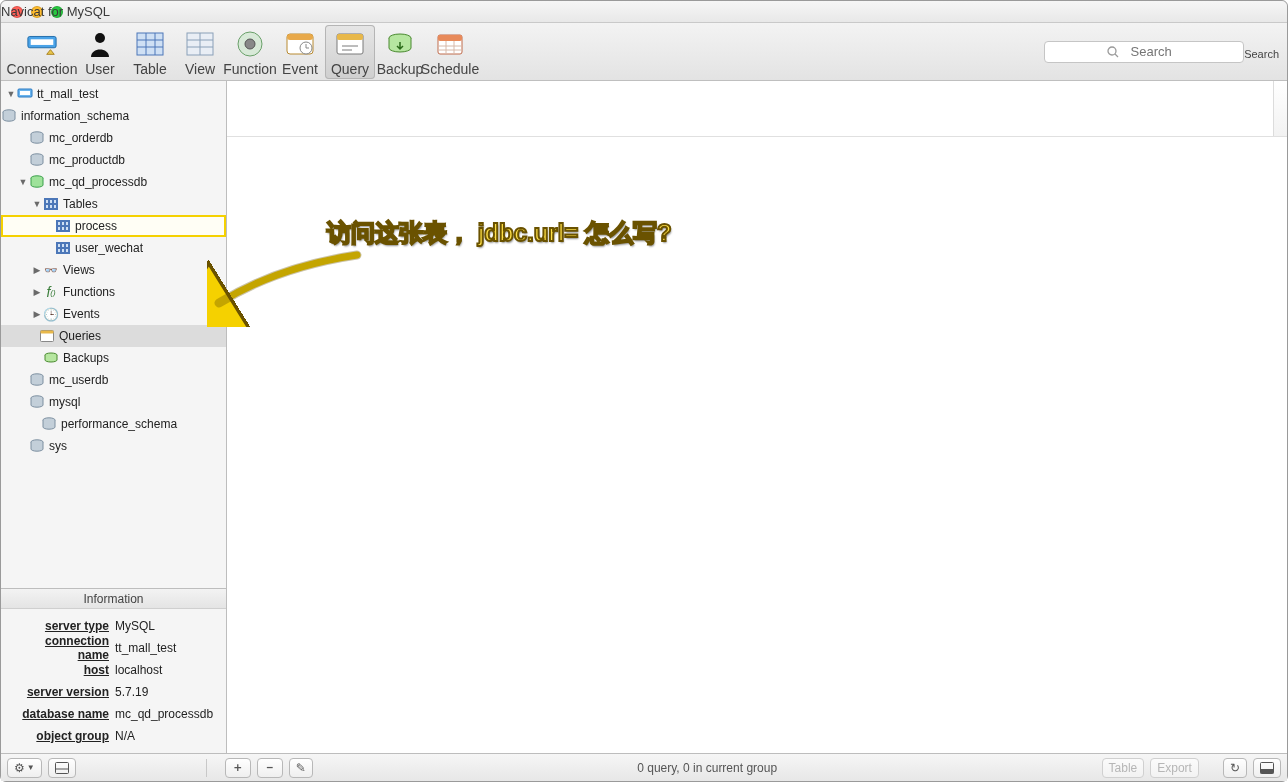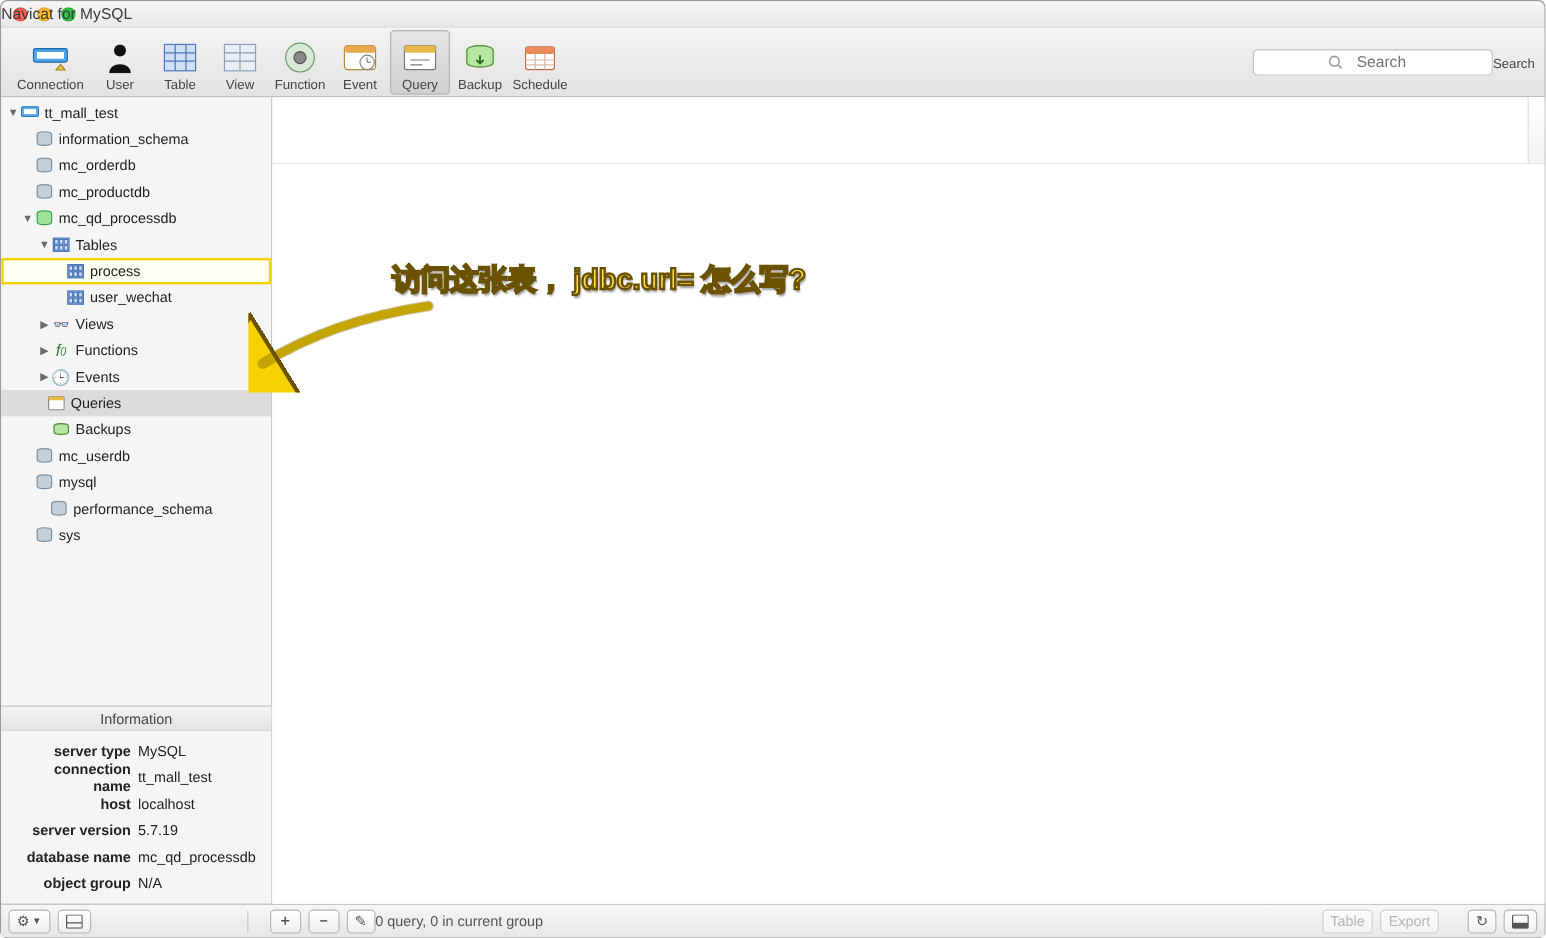--- a/index.html
+++ b/index.html
@@ -8,21 +8,21 @@
 .titlebar { height: 22px; background: linear-gradient(#f6f6f6,#e8e8e8); border-bottom: 1px solid #c9c9c9; display: flex; align-items: center; position: relative; border-radius: 6px 6px 0 0; }
 .traffic { display: flex; gap: 8px; margin-left: 10px; }
 .tl { width: 12px; height: 12px; border-radius: 50%; border: 0.5px solid rgba(0,0,0,0.15); }
 .tl.r{background:#ff5f57;} .tl.y{background:#febc2e;} .tl.g{background:#28c840;}
 .titlebar .title { position: absolute; left: 0; right: 0; font-size: 13px; color: #3a3a3a; }
 .toolbar { height: 58px; background: linear-gradient(#f3f3f3,#e3e3e3); border-bottom: 1px solid #bfbfbf; display: flex; align-items: center; padding: 0 8px; }
 .tb-group { display: flex; }
 .tb-btn { display: flex; flex-direction: column; align-items: center; justify-content: flex-end; width: 50px; height: 54px; padding-bottom: 2px; color: #333; border-radius: 4px; cursor: pointer; }
 .tb-btn.selected { background: linear-gradient(#e6e6e6,#cfcfcf); box-shadow: inset 0 0 0 1px #b5b5b5; }
 .tb-btn .ic { width: 32px; height: 30px; display: flex; align-items: center; justify-content: center; font-size: 24px; }
-.tb-btn .lbl { font-size: 11px; margin-top: 2px; color: #444; }
+.tb-btn .lbl { font-size: 14px; margin-top: 2px; color: #444; }
 .search-wrap { margin-left: auto; display: flex; flex-direction: row; align-items: center; }
 .search-box { width: 200px; height: 22px; border: 1px solid #c5c5c5; border-radius: 4px; background: #fff; display: flex; align-items: center; justify-content: center; color: #9a9a9a; gap: 2px; }
 .search-box input { border:none; outline:none; width:60px; text-align:center; font-size:13px; color:#9a9a9a; background:transparent; }
 .search-lbl { font-size: 11px; color: #444; margin-top: 4px; }
 .body { flex: 1; display: flex; min-height: 0; }
 .sidebar { width: 226px; background: #f5f5f5; border-right: 1px solid #bdbdbd; display: flex; flex-direction: column; }
 .tree { flex: 1; overflow: auto; padding-top: 2px; }
 .tree-row { display: flex; align-items: center; height: 22px; padding-right: 4px; white-space: nowrap; color: #222; cursor: pointer; }
 .tree-row.drow { background: #dcdcdc; }
 .tree-row.highlighted { outline: 2.5px solid #f5d100; outline-offset: -2px; background: #fffef5; }
@@ -35,29 +35,29 @@
 .tbl-ic span{border:0.5px solid #4c77b8;}
 .view-ic{font-size:11px;color:#666;}
 .fn-ic{font-style:italic;color:#3a7d3a;}
 .ev-ic{font-size:13px;}
 .q-ic{font-size:12px;}
 .bk-ic{font-size:12px;}
 .info-panel { border-top: 1px solid #bdbdbd; background: #f5f5f5; }
 .info-header { height: 20px; background: linear-gradient(#f3f3f3,#e4e4e4); border-bottom: 1px solid #cfcfcf; text-align: center; font-size: 12px; color: #444; line-height: 20px; }
 .info-table { padding: 6px 10px; }
 .info-row { display: flex; height: 22px; align-items: center; }
-.info-row .k { width: 104px; text-align: right; font-weight: 600; color: #222; padding-right: 6px; }
+.info-row .k { width: 104px; text-align: right; font-weight: 600; color: #222; padding-right: 6px; text-decoration: underline; }
 .info-row .v { color: #222; }
 .main { flex: 1; display: flex; flex-direction: column; background: #fff; position: relative; }
 .main-tabs { height: 56px; border-bottom: 1px solid #e0e0e0; display:flex; }
 .main-tabs .tabstrip{ width:14px; border-left:1px solid #dcdcdc; margin-left:auto; background:linear-gradient(#fff,#f2f2f2);}
 .main-content { flex: 1; position: relative; background: #fff; }
 .statusbar { height: 28px; background: linear-gradient(#f6f6f6,#e7e7e7); border-top: 1px solid #bdbdbd; display: flex; align-items: center; padding: 0 6px; }
 .sb-left, .sb-mid, .sb-right { display: flex; align-items: center; gap: 6px; }
-.sb-mid-text { flex: 1; color: #555; font-size: 12px; }
+.sb-mid-text { flex: 1; text-align: center; color: #555; font-size: 12px; }
 .sb-btn { height: 20px; min-width: 24px; padding: 0 6px; border: 1px solid #b8b8b8; border-radius: 4px; background: linear-gradient(#fff,#efefef); color: #555; font-size: 13px; display: flex; align-items: center; justify-content: center; cursor:pointer;}
 .sb-btn.disabled { color:#b6b6b6; border-color:#d0d0d0; background:linear-gradient(#fbfbfb,#f2f2f2); cursor:default;}
 .sb-sep { width: 1px; height: 18px; background: #c8c8c8; }
 
 .annotation { position: absolute; left: 100px; top: 80px; pointer-events: none; }
 .ann-text { font-size: 24px; font-weight: 800; color: #ffe047; -webkit-text-stroke: 2px #6a5200; text-shadow: 1px 2px 2px rgba(0,0,0,0.45); white-space: nowrap; }
 .ann-arrow { position:absolute; left:-120px; top:30px; }
 
 svg { display:block; }
 </style>
@@ -195,21 +195,21 @@
         <div class="tree-row" style="padding-left:4px">
           <span class="disclosure">▼</span>
           <span class="tree-ic conn-ic">
               <svg viewBox="0 0 16 16">
                 <rect x="1" y="3" width="14" height="8" rx="1" fill="#6ab4ee" stroke="#2a7ac2"></rect>
                 <rect x="3" y="5" width="10" height="4" fill="#fff"></rect>
               </svg>
             </span>
           <span>tt_mall_test</span>
         </div>
-        <div class="tree-row" style="padding-left:28px">
+        <div class="tree-row" style="">
           <span class="tree-ic db-ic">
               <svg width="14" height="14" viewBox="0 0 14 14">
                 <ellipse cx="7" cy="3" rx="6" ry="2.2" fill="#c3cfd9" stroke="#7c8fa0"></ellipse>
                 <path d="M1 3 v7 a6 2.2 0 0 0 12 0 V3" fill="#c3cfd9" stroke="#7c8fa0"></path>
               </svg>
             </span>
           <span>information_schema</span>
         </div>
         <div class="tree-row" style="padding-left:28px">
           <span class="tree-ic db-ic">

